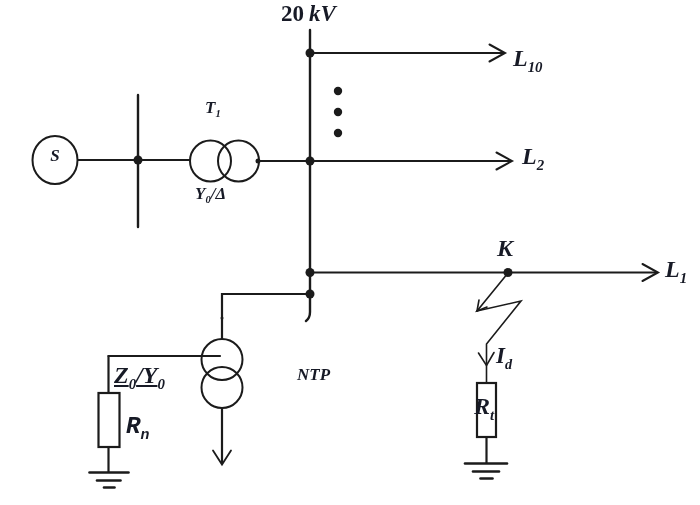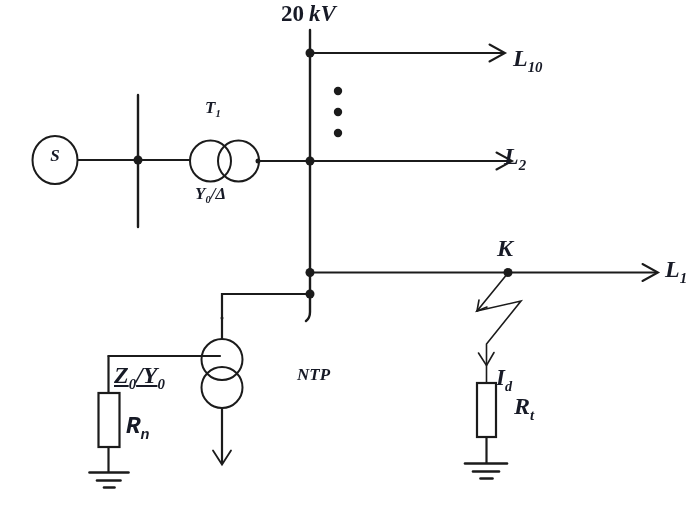--- a/index.html
+++ b/index.html
@@ -110,37 +110,37 @@
   </div>
 
   <div class="lbl fs25" style="left:195px;top:185px;text-align:right;">
     <span>Y</span><sub>0</sub><span>/Δ</span>
   </div>
 
   <div class="lbl" style="left:513px;top:46px;">
     <span>L</span><sub>10</sub>
   </div>
 
-  <div class="lbl" style="left:504px;top:144px;font-family:Liberation Serif, serif;">
+  <div class="lbl" style="left:522px;top:144px;font-family:Liberation Serif, serif;">
     <span>L</span><sub>2</sub>
   </div>
 
   <div class="lbl" style="left:665px;top:257px;">
     <span>L</span><sub>1</sub>
   </div>
 
   <div class="lbl" style="left:497px;top:236px;">
     <span>K</span>
   </div>
 
-  <div class="lbl fs23" style="left:496px;top:366px;">
+  <div class="lbl fs23" style="left:496px;top:344px;">
     <span>I</span><sub>d</sub>
   </div>
 
-  <div class="lbl" style="left:514px;top:394px;">
+  <div class="lbl" style="left:474px;top:394px;">
     <span>R</span><sub>t</sub>
   </div>
 
   <div class="lbl fs25" style="left:257px;top:366px;margin-left:40px;">
     <span>NTP</span>
   </div>
 
   <div class="lbl" style="left:114px;top:363px;text-decoration:underline;">
     <span>Z</span><sub>0</sub><span>/Y</span><sub>0</sub>
   </div>

